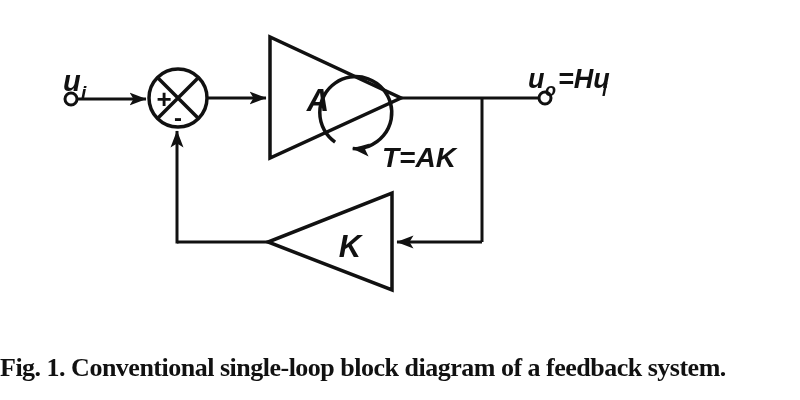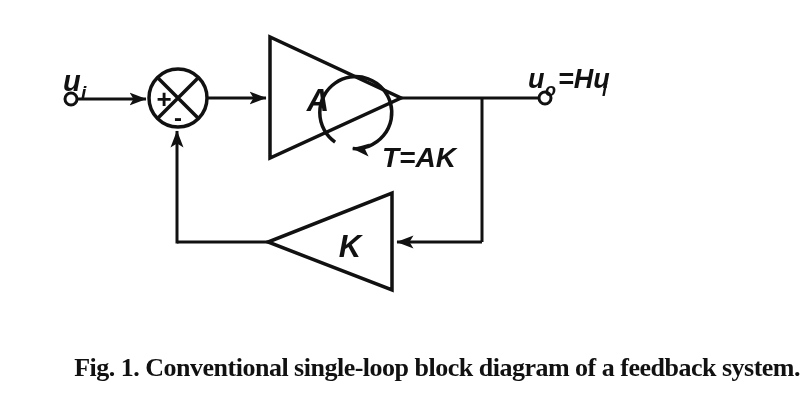--- a/index.html
+++ b/index.html
@@ -40,21 +40,21 @@
     font-family: "Liberation Sans", sans-serif;
     font-weight: bold;
     font-style: normal;
     fill: #111111;
   }
   .caption {
     position: absolute;
     left: 0;
     top: 353px;
     width: 800px;
-    text-align: right;
+    text-align: left;
     font-family: "Liberation Serif", serif;
     font-weight: bold;
     font-size: 26px;
     letter-spacing: -0.5px;
     color: #111111;
     white-space: nowrap;
   }
 </style>
 </head>
 <body>

